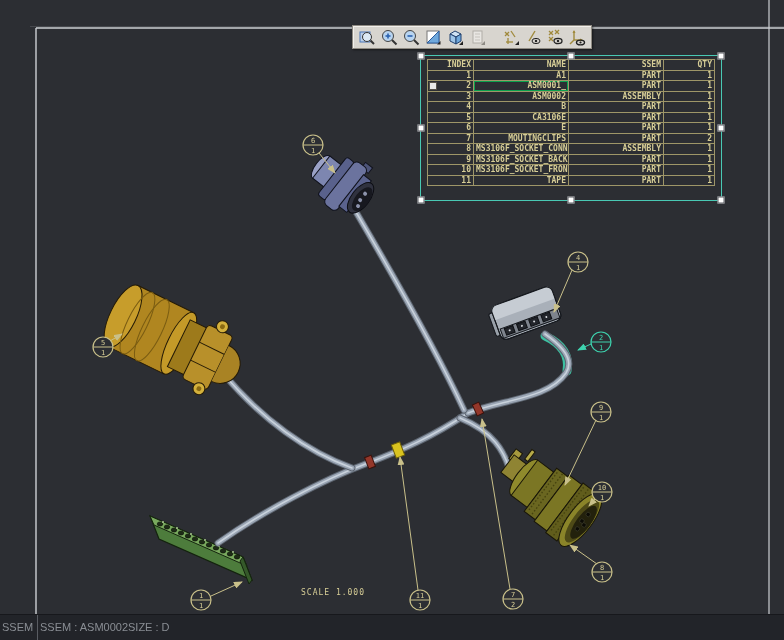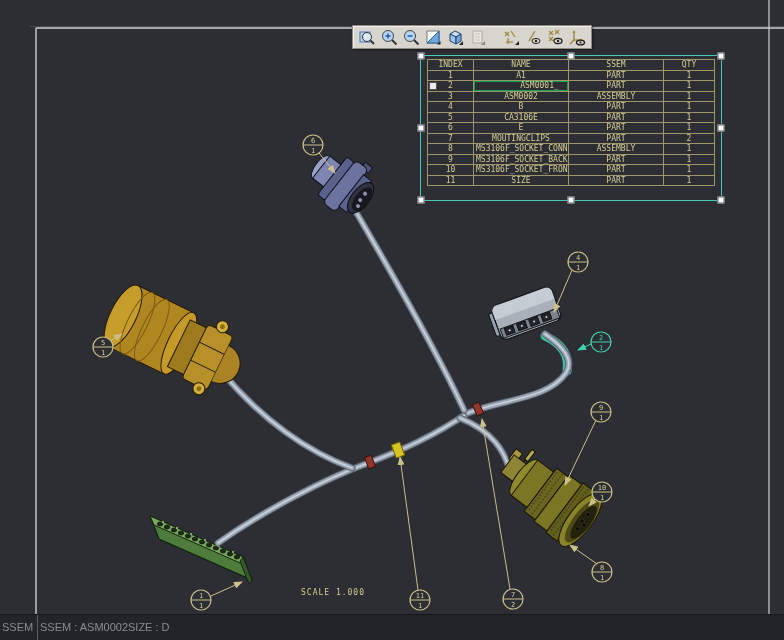--- a/index.html
+++ b/index.html
@@ -28,21 +28,21 @@
   #toolbar{position:absolute;left:352px;top:25px;height:22px;display:flex;align-items:center;
     background:#d8d5cf;border:1px solid #8f8b83;box-shadow:inset 1px 1px 0 #f2f0ec, 1px 1px 2px rgba(0,0,0,.5);
     padding:0 3px;}
   .icon-btn{width:22px;height:20px;display:flex;align-items:center;justify-content:center;cursor:default;}
   .icon-btn.gap{margin-left:12px;}
 
   
   #bom{position:absolute;left:427px;top:59px;border-collapse:collapse;table-layout:fixed;
     width:287px;font-family:"DejaVu Sans Mono",monospace;font-size:8px;color:#d6cd96;}
   #bom th,#bom td{border:1px solid #9e9668;height:9.5px;line-height:9.5px;padding:0 2px;
-    font-weight:normal;text-align:center;overflow:hidden;white-space:nowrap;}
+    font-weight:bold;text-align:right;overflow:hidden;white-space:nowrap;}
   #bom td.edit-cell{box-shadow:inset 0 0 0 1px #0aa14e;padding-left:39px;}
   #bom td.rel{position:relative;}
   .idx-marker{position:absolute;left:1px;top:1px;width:8px;height:8px;background:#e9e9e9;border:1px solid #55514a;box-sizing:border-box;}
 
   
   #tablesel{position:absolute;left:420px;top:55px;width:300px;height:144px;
     border:1px solid #49c9b4;pointer-events:none;}
   .handle{position:absolute;width:7px;height:7px;background:#ffffff;border:1px solid #5a5d63;
     box-sizing:border-box;transform:translate(-50%,-50%);pointer-events:auto;}
 
@@ -456,21 +456,21 @@
           <td>1</td>
         </tr>
         <tr>
           <td>10</td>
           <td>MS3106F_SOCKET_FRONT</td>
           <td>PART</td>
           <td>1</td>
         </tr>
         <tr>
           <td>11</td>
-          <td>SIZE</td>
+          <td>TAPE</td>
           <td>PART</td>
           <td>1</td>
         </tr>
       </tbody>
 </table>
 
 <div id="tablesel">
   <div class="handle" style="left:0;top:0"></div>
   <div class="handle" style="left:50%;top:0"></div>
   <div class="handle" style="left:100%;top:0"></div>

